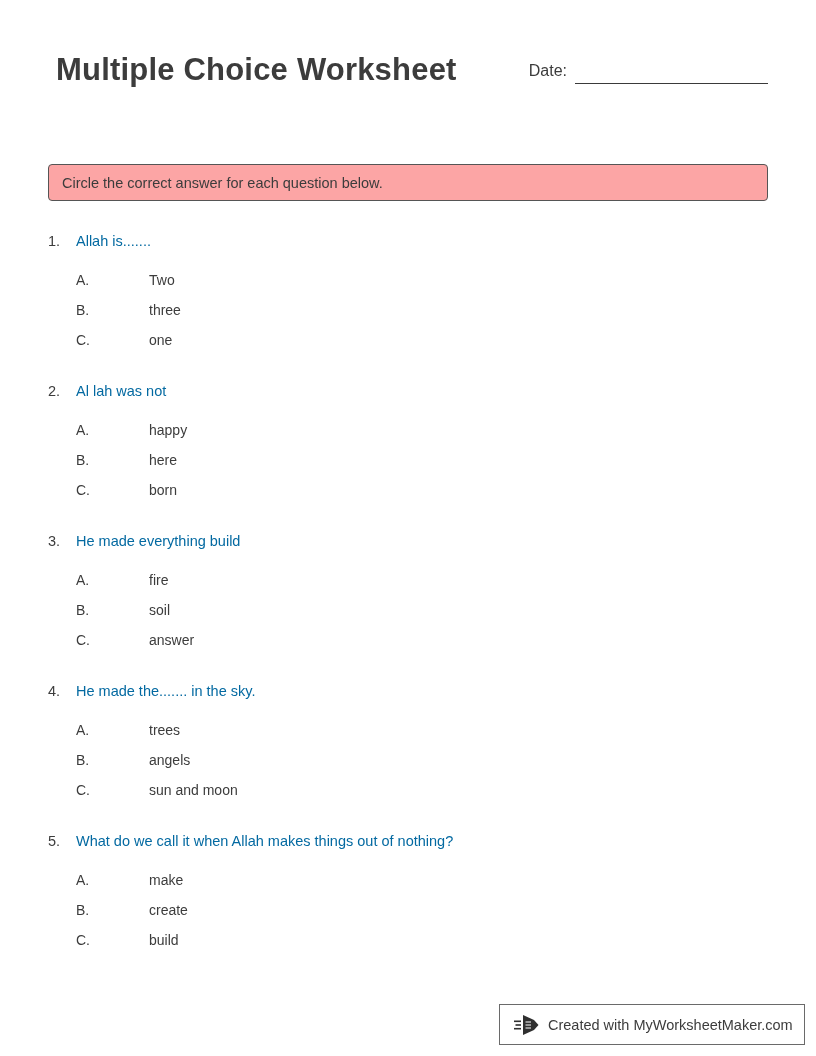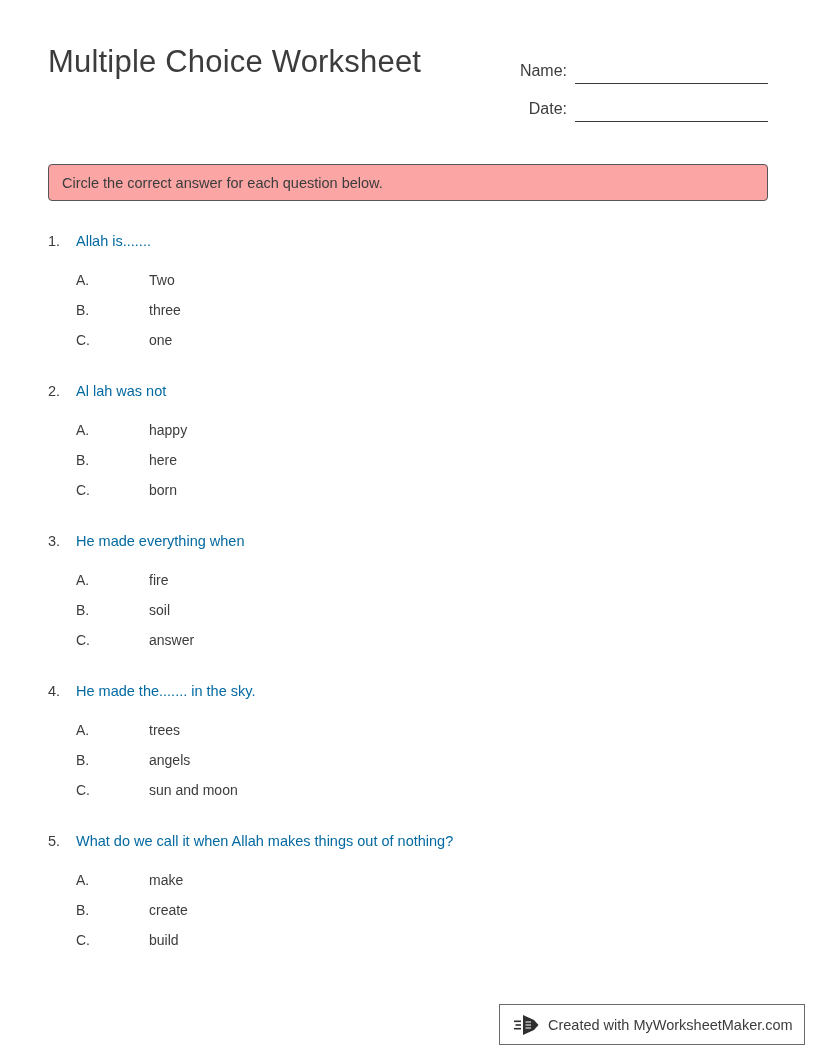--- a/index.html
+++ b/index.html
@@ -26,23 +26,23 @@
     position: absolute;
     left: 48px;
     top: 40px;
     width: 720px;
     height: 88px;
   }
   .worksheet-title {
     position: absolute;
     left: 0;
     top: 0;
-    margin: 0;
+    margin: 8px;
     font-size: 31px;
-    font-weight: 400;
+    font-weight: 700;
     color: #3c3c3c;
     letter-spacing: 0.2px;
     line-height: 44px;
     white-space: nowrap;
   }
   .name-date {
     position: absolute;
     right: 0;
     top: 6px;
     width: 272px;
@@ -170,24 +170,20 @@
 </head>
 <body>
 
 <div class="page">
 
   <div class="header">
     <h1 class="worksheet-title">Multiple Choice Worksheet</h1>
 
     <div class="name-date">
       <div class="nd-row">
-        <span class="nd-label">Name:</span>
-        <span class="nd-line"></span>
-      </div>
-      <div class="nd-row">
         <span class="nd-label">Date:</span>
         <span class="nd-line"></span>
       </div>
     </div>
   </div>
 
   <div class="instruction-box">
     <span class="instruction-text">Circle the correct answer for each question below.</span>
   </div>
 
@@ -228,21 +224,21 @@
           </div>
           <div class="option-row">
             <span class="opt-letter">C.</span>
             <span class="opt-text">born</span>
           </div>
         </div>
       </div>
       <div class="question-block">
         <div class="question-line">
           <span class="q-num">3.</span>
-          <span class="q-text">He made everything when</span>
+          <span class="q-text">He made everything build</span>
         </div>
         <div class="options">
           <div class="option-row">
             <span class="opt-letter">A.</span>
             <span class="opt-text">fire</span>
           </div>
           <div class="option-row">
             <span class="opt-letter">B.</span>
             <span class="opt-text">soil</span>
           </div>

